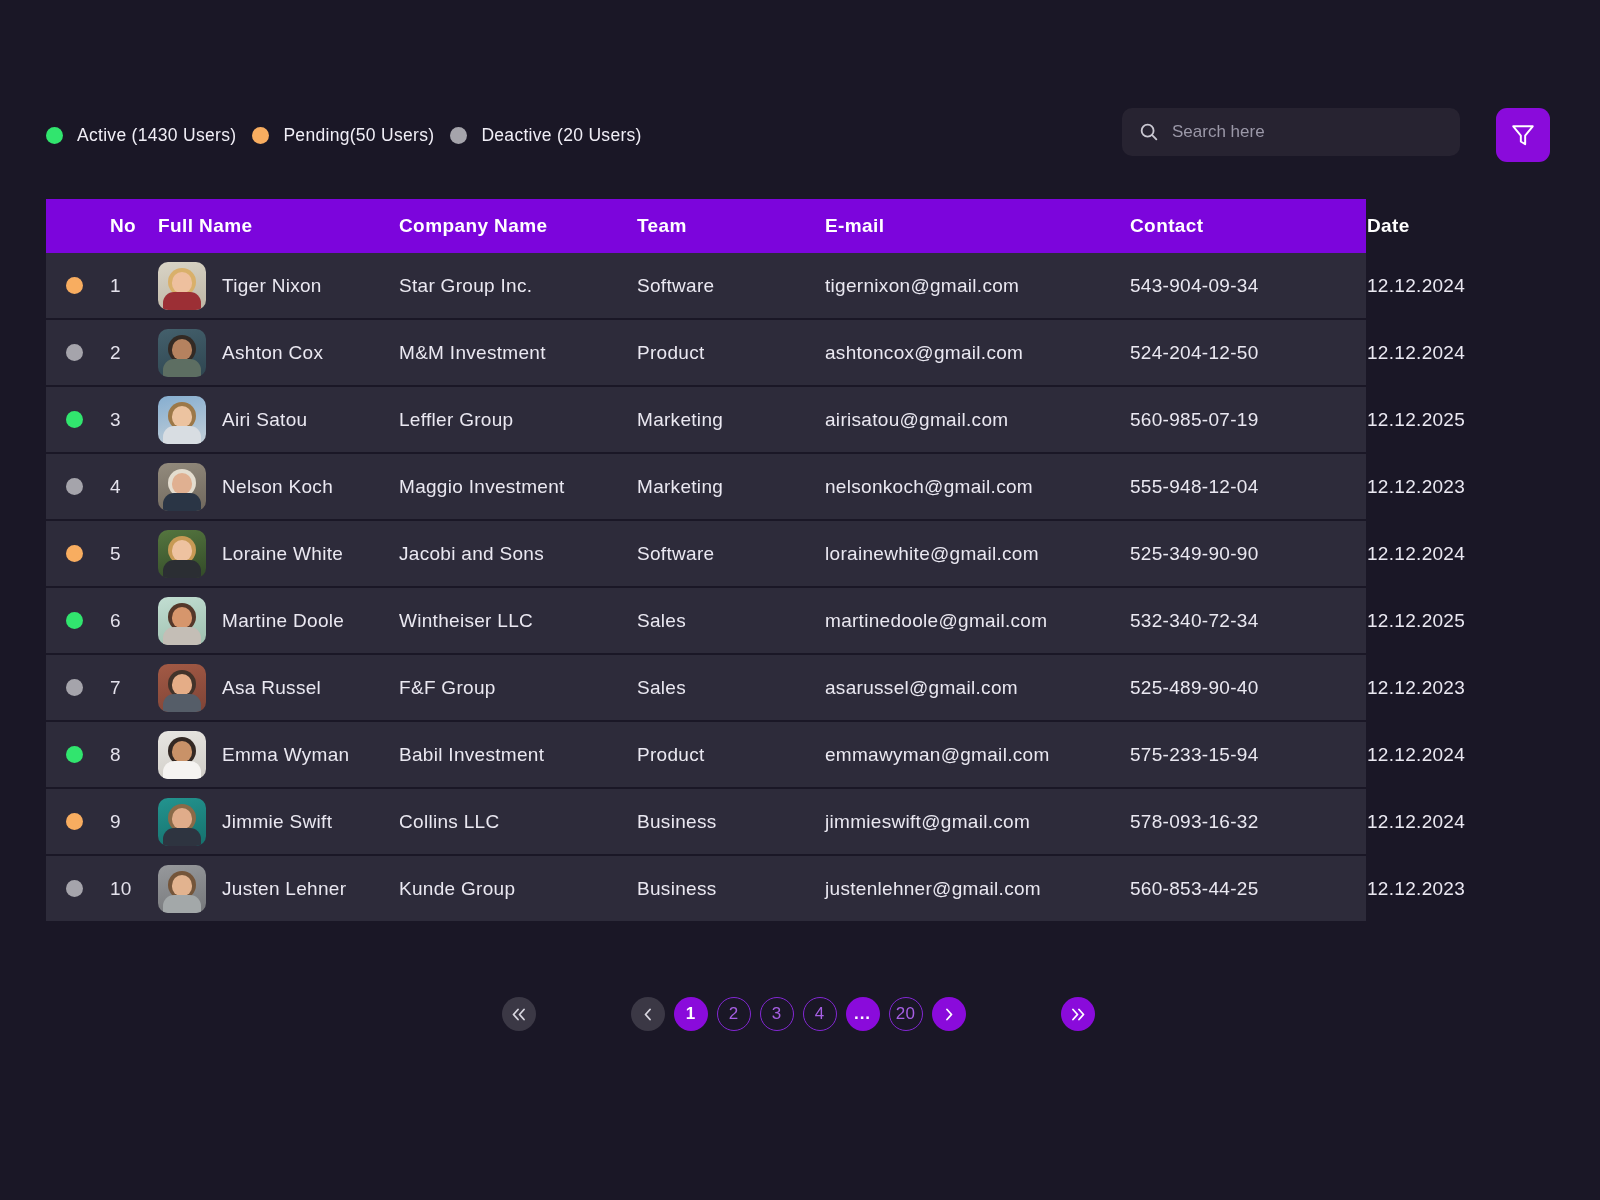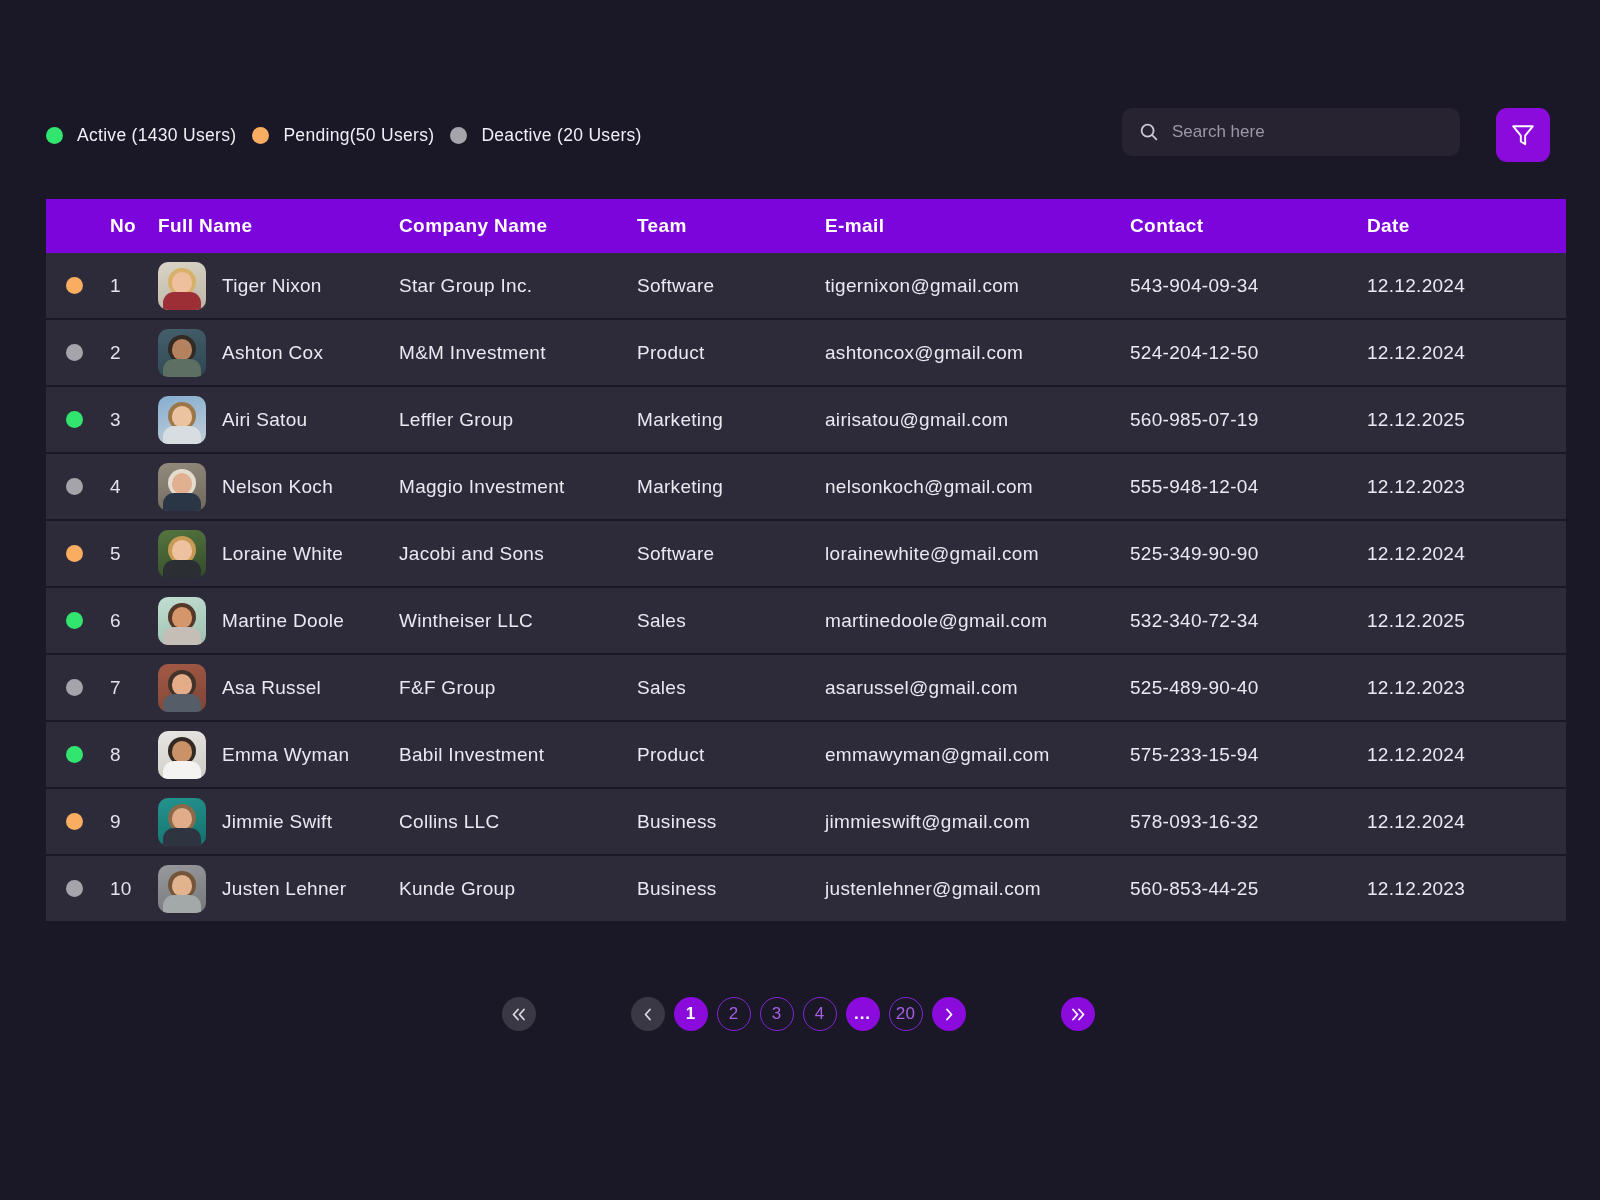--- a/index.html
+++ b/index.html
@@ -32,21 +32,21 @@
     background:transparent; border:none; outline:none; color:#e8e6f0;
     font-family:"Liberation Sans", sans-serif; font-size:17px; width:100%;
   }
   .search-input::placeholder { color:#9b98a8; }
   .filter-btn {
     width:54px; height:54px; border:none; border-radius:11px; cursor:pointer;
     display:flex; align-items:center; justify-content:center;
   }
 
   
-  .table { margin-top:37px; width:1520px; }
+  .table { margin-top:37px; width:1320px; }
   .thead, .trow {
     display:grid;
     grid-template-columns:56px 56px 241px 238px 188px 305px 237px 183px;
     align-items:center;
   }
   .thead { height:54px; color:#ffffff; font-size:19px; font-weight:600; letter-spacing:.4px; }
   .th-no { padding-left:8px; }
   .trow { height:65px; background:#2d2b3a; margin-bottom:2px; font-size:19px; letter-spacing:.3px; color:#eae8f1; }
   .cell-status { display:flex; justify-content:center; }
   .status-dot { width:17px; height:17px; border-radius:50%; }

